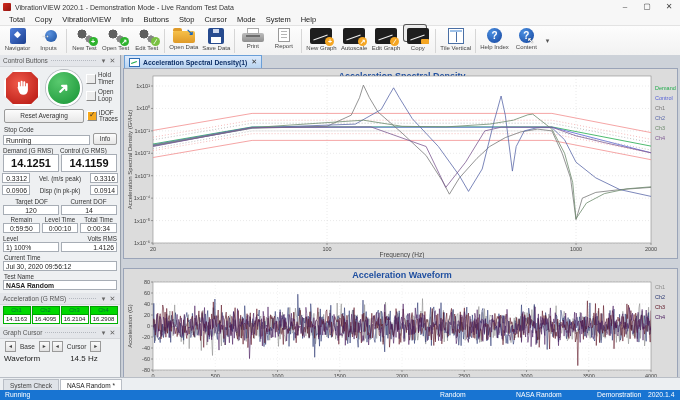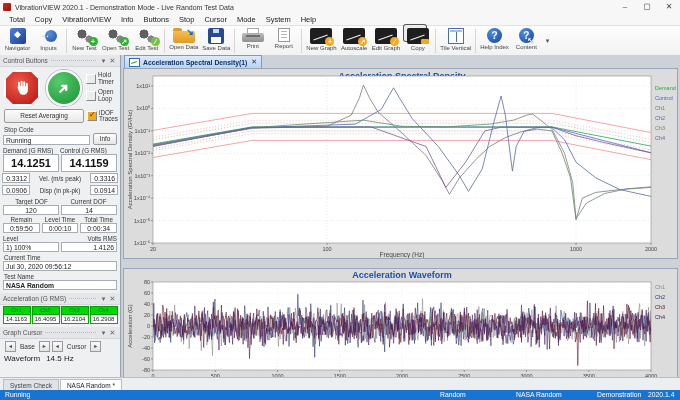--- a/index.html
+++ b/index.html
@@ -117,21 +117,21 @@
   .acc-col{flex:1;margin:0 0.5px;}
   .acc-h{background:#00d800;border:1px solid #00a000;font-size:5.8px;text-align:center;color:#073;height:7px;line-height:7px;}
   .acc-v{background:#fff;border:1px solid #00b000;border-top:none;font-size:6px;text-align:center;color:#222;height:8px;line-height:8px;}
 
   
   #gc-row{display:flex;align-items:center;padding:2px 4px 0 4px;}
   .gc-btn{width:9px;height:9px;background:linear-gradient(#fbfbfb,#e2e2e2);border:1px solid #9a9a9a;
           font-size:6px;line-height:8px;text-align:center;color:#444;margin:0 1px;}
   .gc-lbl{font-size:6.5px;color:#333;margin:0 3px;}
   #gc-freq{display:flex;padding:2px 4px;font-size:8px;color:#222;}
-  #gc-freq .fv{margin-left:6px;}
+  #gc-freq .fv{margin-left:30px;}
 
   
   #mainarea{position:absolute;left:122px;top:55px;width:558px;height:322px;background:#cdd2d9;}
   #doctabs{position:absolute;left:2px;top:0px;height:13px;display:flex;}
   #doctab-active{display:flex;align-items:center;background:linear-gradient(#dceafc,#b9d4f0);border:1px solid #6a9fd8;
                  border-bottom:none;padding:0 4px;height:13px;box-sizing:border-box;}
   #doctab-active .dicon{width:9px;height:7px;background:#fff;border:1px solid #2f6db5;margin-right:3px;position:relative;}
   #doctab-active .dicon:before{content:"";position:absolute;left:1px;top:3px;width:6px;border-top:1px solid #1faa4a;transform:rotate(-20deg);}
   #doctab-active .dlbl{font-size:6.8px;font-weight:bold;color:#0d2f66;white-space:nowrap;}
   #doctab-active .dclose{margin-left:4px;font-size:7px;color:#333;}

